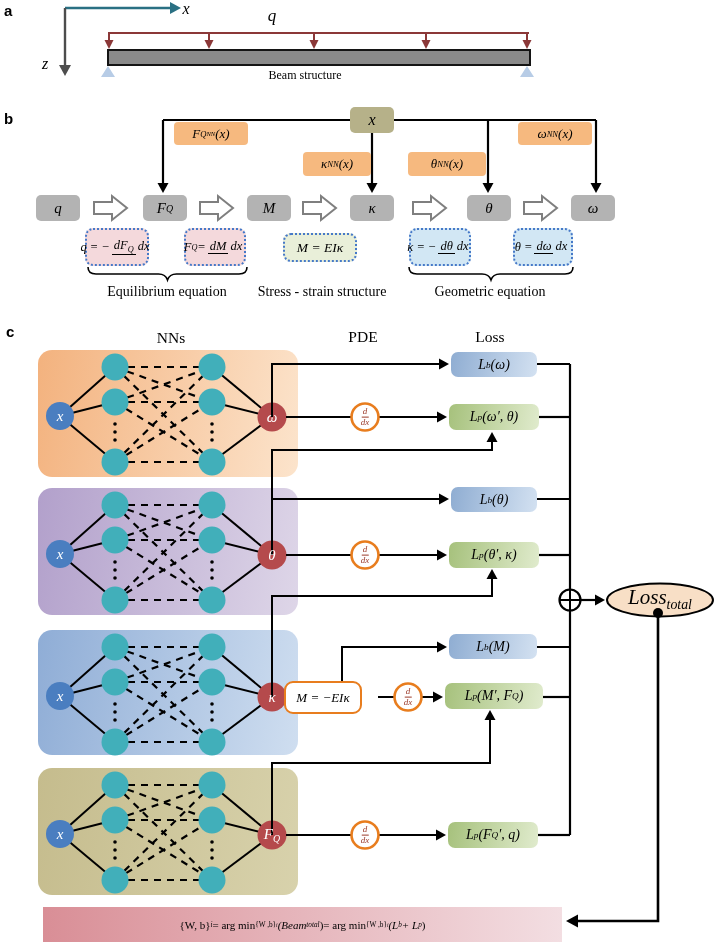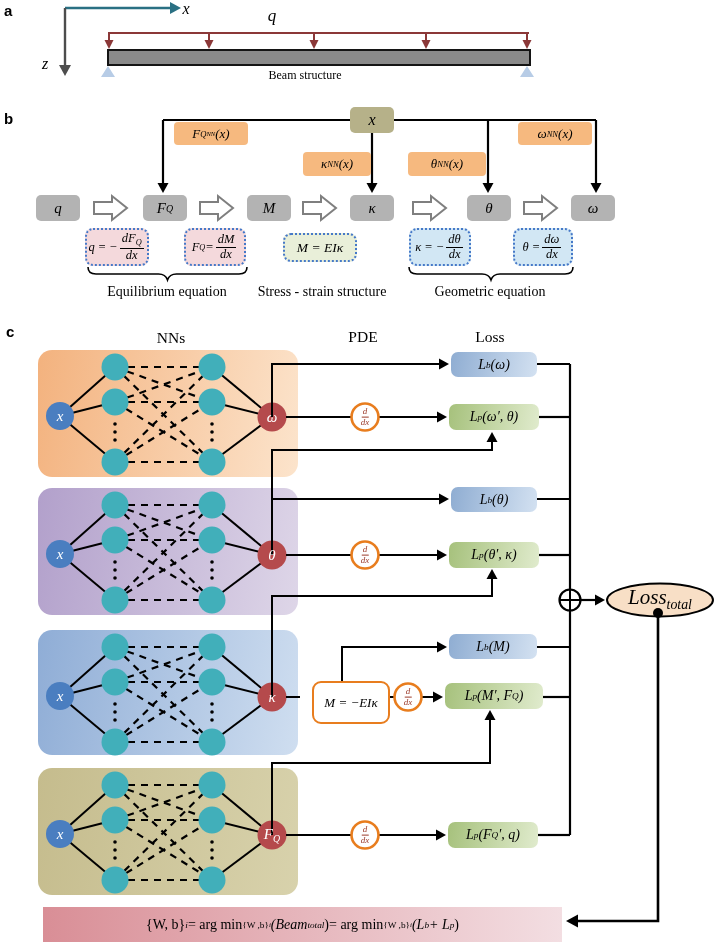--- a/index.html
+++ b/index.html
@@ -7,21 +7,21 @@
   body{width:715px;height:945px;position:relative;overflow:hidden;
        font-family:"Liberation Sans","DejaVu Sans",sans-serif;color:#000}
   .txt{position:absolute;z-index:2}
   .ctr{transform:translate(-50%,-50%);white-space:nowrap}
   .cbox{display:flex;align-items:center;justify-content:center;text-align:center;white-space:nowrap}
   .math{font-family:"Liberation Serif","DejaVu Serif",serif;font-style:italic}
   .rmfont{font-family:"Liberation Serif","DejaVu Serif",serif;font-style:normal}
   .rm{font-style:normal}
   .d1{font-size:0.66em;vertical-align:-0.32em}
   .d2{font-size:0.5em;vertical-align:-0.55em}
-  .frac{display:inline-flex;flex-direction:column;align-items:center;vertical-align:-0.85em;line-height:1.08;margin:0 2px}
+  .frac{display:inline-flex;flex-direction:row;align-items:center;vertical-align:-0.85em;line-height:1.08;margin:0 2px}
   .frac .num{border-bottom:1.2px solid currentColor;padding:0 2px}
   .frac .den{padding:0 2px}
   .panel-lbl{font-weight:bold;font-size:15px}
   .xbox{background:#b6b189;border-radius:5px;font-size:16px}
   .orangelab{background:#f6b97f;border-radius:4px;font-size:13px}
   .graybox{background:#b3b3b3;border-radius:5px;font-size:15px}
   .pinkbox{background:#f4d9dc;border:2px dotted #4679c8;border-radius:8px;font-size:12.5px}
   .greeneq{background:#e9efd9;border:2px dotted #4679c8;border-radius:8px;font-size:13.5px}
   .blueeq{background:#d2e7f4;border:2px dotted #4679c8;border-radius:8px;font-size:12.5px}
   .grouplbl{font-size:14px}
@@ -32,21 +32,21 @@
   .b3{background:linear-gradient(100deg,#8fadd6,#cfdef0)}
   .b4{background:linear-gradient(100deg,#c5bc8d,#d8d2ac)}
   .nodelbl{color:#fff;font-size:15px}
   .lb{background:linear-gradient(100deg,#8fadd2,#d3e1f1);border-radius:7px;font-size:14px}
   .lp{background:linear-gradient(100deg,#a6c17c,#e0ebcd);border-radius:7px;font-size:14px}
   .meq{background:#fff;border:2.5px solid #e87d1e;border-radius:9px;font-size:13px}
   .dfrac{font-size:9px;color:#9c3b2b;z-index:2}
   .dfrac .fr{display:flex;flex-direction:column;align-items:center;line-height:1.1}
   .dfrac .num{border-bottom:1px solid #9c3b2b;padding:0 1px}
   .losstotal{font-size:21px}
-  .bottomeq{background:linear-gradient(to right,#d98e96,#f3dee2);font-size:14px}
+  .bottomeq{background:linear-gradient(to right,#d98e96,#f3dee2);font-size:11px}
   #wires{position:absolute;left:0;top:0;z-index:1}
 </style>
 </head>
 <body>
 
 <div class="nnblock b1" style="left:38px;top:350px;width:260px;height:127px"></div>
 <div class="nnblock b2" style="left:38px;top:488px;width:260px;height:127px"></div>
 <div class="nnblock b3" style="left:38px;top:630px;width:260px;height:125px"></div>
 <div class="nnblock b4" style="left:38px;top:768px;width:260px;height:127px"></div>
 
@@ -370,21 +370,21 @@
       <span class="den">dx</span>
     </span>
   </div>
 <div class="txt ctr math dfrac" style="left:365px;top:835px">
     <span class="fr">
       <span class="num">d</span>
       <span class="den">dx</span>
     </span>
   </div>
 
-<div class="txt cbox math meq" style="left:312px;top:681px;width:78px;height:43px">
+<div class="txt cbox math meq" style="left:284px;top:681px;width:78px;height:33px">
     <span>M = −EIκ</span>
   </div>
 
 <div class="txt cbox math lb" style="left:451px;top:352px;width:86px;height:25px">
     <span>L</span>
     <span class="d1">b</span>
     <span>(ω)</span>
   </div>
 <div class="txt cbox math lp" style="left:449px;top:404px;width:90px;height:26px">
     <span>L</span>

